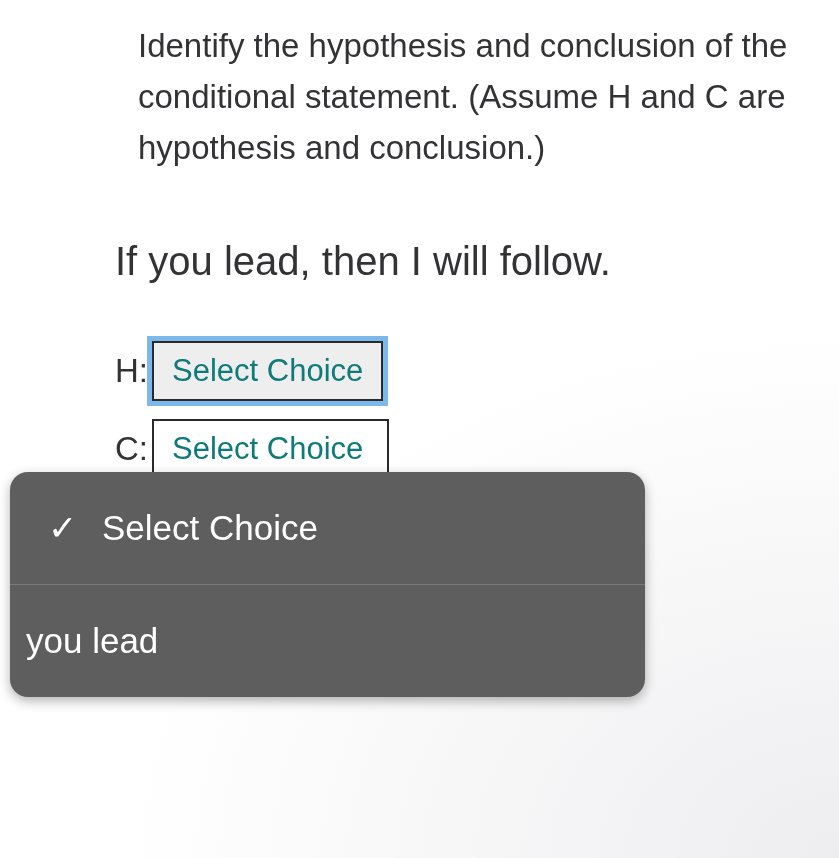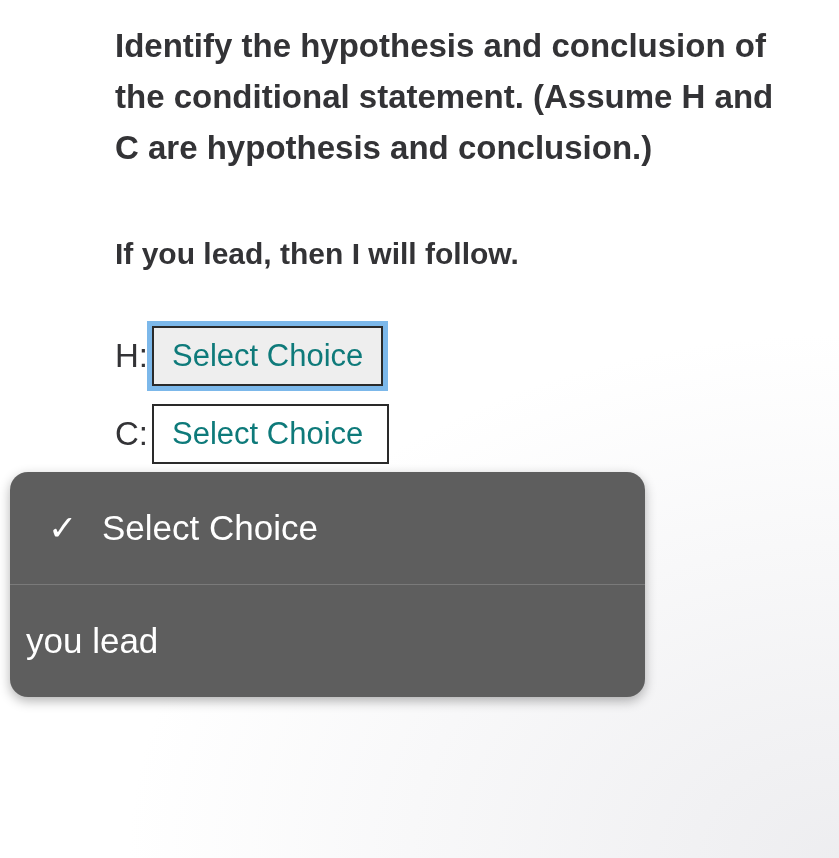--- a/index.html
+++ b/index.html
@@ -15,28 +15,29 @@
       position: relative;
       overflow: hidden;
     }
     .content {
       padding: 20px 35px 0 115px;
     }
     .question-text {
       font-size: 33px;
       color: #333336;
       line-height: 1.55;
-      font-weight: 700;
+      font-weight: 400;
       margin-bottom: 58px;
+      margin-left: 23px;
     }
     .statement-text {
-      font-size: 30px;
+      font-size: 40px;
       color: #333336;
       line-height: 1.5;
-      font-weight: 700;
+      font-weight: 400;
       margin-bottom: 50px;
     }
     .answer-row {
       display: flex;
       align-items: center;
       margin-bottom: 18px;
     }
     .answer-label {
       font-size: 33px;
       color: #333336;

